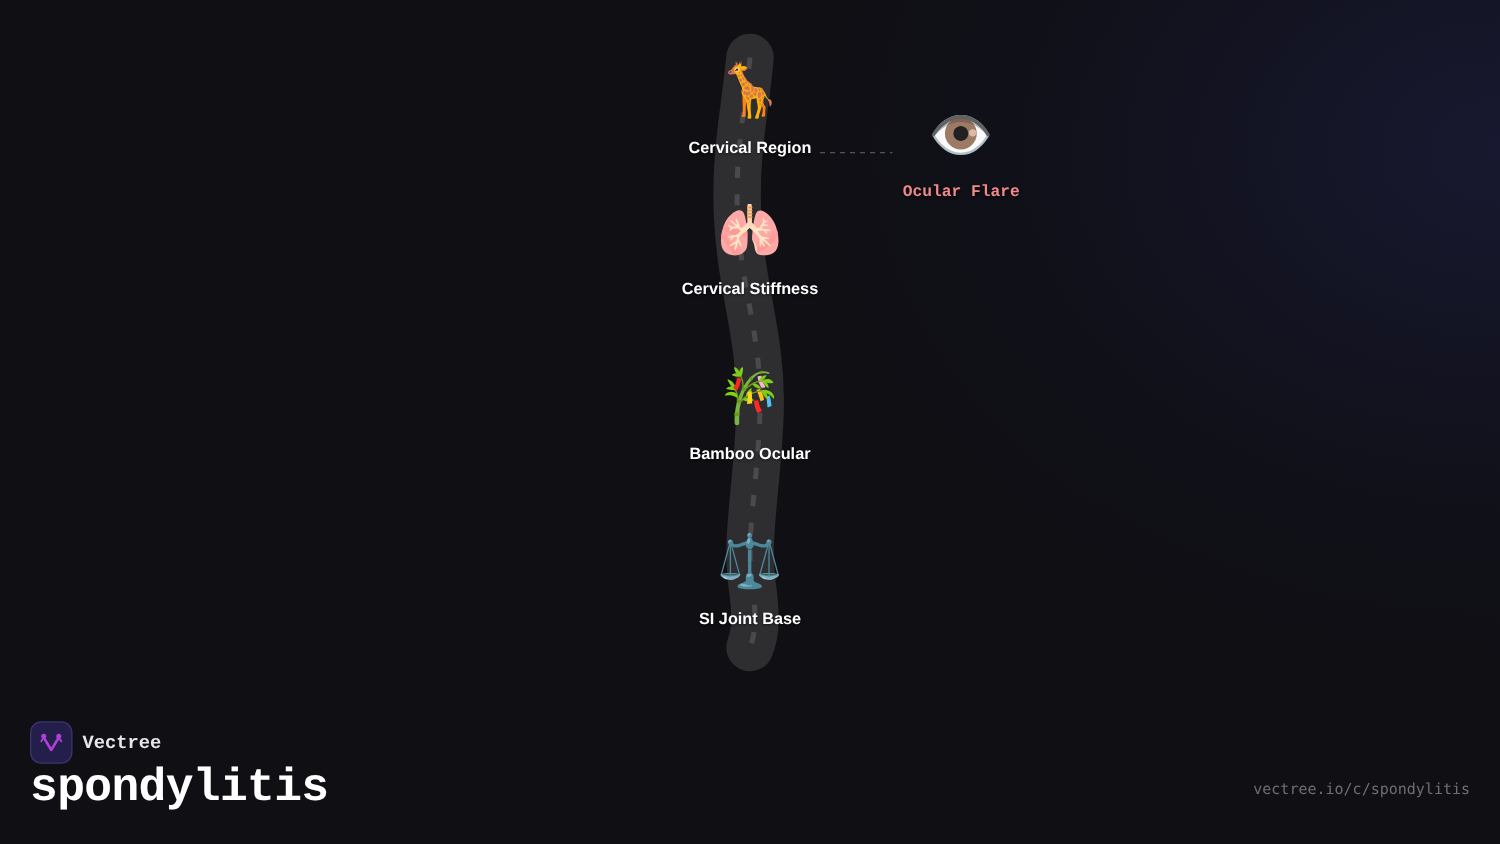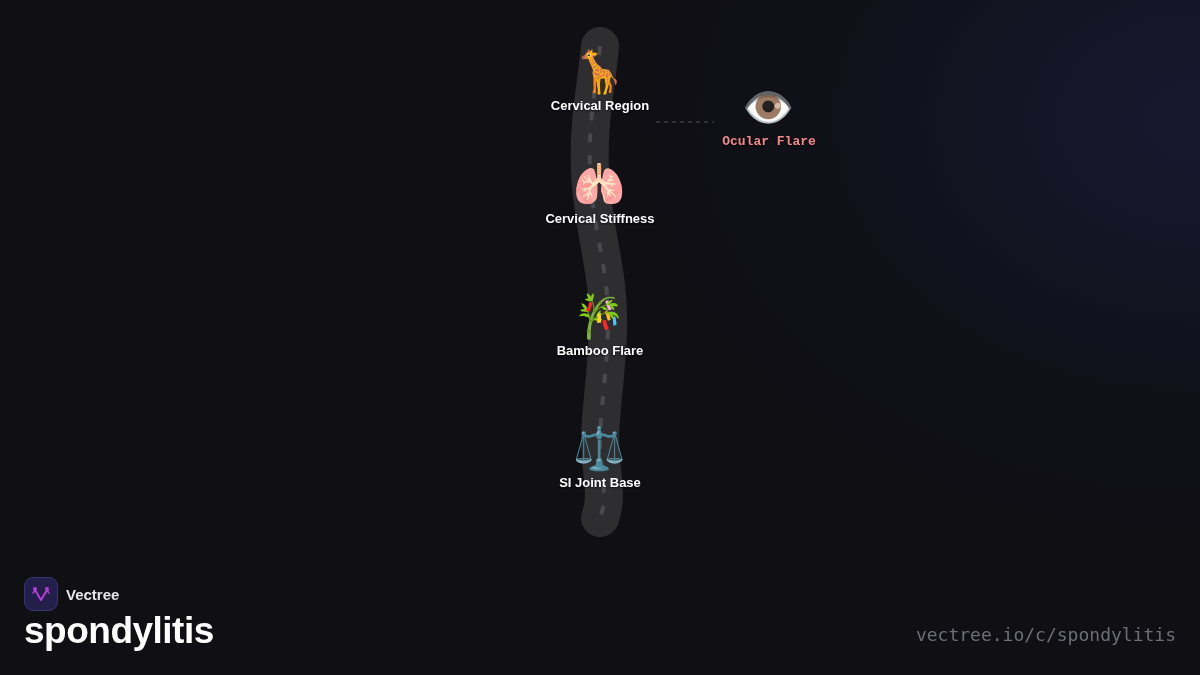--- a/index.html
+++ b/index.html
@@ -18,47 +18,47 @@
   .node {
     position: absolute; transform: translateX(-50%);
     display: flex; flex-direction: column; align-items: center;
     white-space: nowrap;
   }
   .node .emoji {
     font-size: 42px; line-height: 48px; height: 48px;
     font-family: "DejaVu Sans", sans-serif;
   }
   .node .label {
-    font-size: 13px; font-weight: bold; color: #ffffff; margin-top: 2px;
+    font-size: 13px; font-weight: bold; color: #ffffff; margin-top: 14px;
     text-shadow: 0 1px 2px rgba(0,0,0,0.6);
   }
   .node.branch .label { color: #f08a8a; font-family: Liberation Mono, monospace; }
   .brand {
     position: absolute; left: 24px; top: 577px;
     display: flex; align-items: center; gap: 8px;
   }
   .brand-logo {
     width: 34px; height: 34px; border-radius: 9px;
     background: #241f4a; border: 1px solid #3a3470;
     display: flex; align-items: center; justify-content: center;
     box-sizing: border-box;
   }
   .brand-name {
-    font-family: Liberation Sans, sans-serif; font-weight: bold;
+    font-family: Liberation Mono, monospace; font-weight: bold;
     font-size: 15px; color: #e6e6ea;
   }
   .title {
     position: absolute; left: 24px; top: 610px;
-    font-family: Liberation Sans, sans-serif; font-weight: bold;
+    font-family: Liberation Mono, monospace; font-weight: bold;
     font-size: 37px; color: #ffffff; letter-spacing: -0.5px;
   }
   .url {
     position: absolute; right: 24px; top: 624px;
     font-family: "DejaVu Sans Mono", monospace;
-    font-size: 18px; color: #6e6e76;
+    font-size: 12px; color: #6e6e76;
   }
 </style>
 </head>
 <body>
 
 <div class="bg-glow"></div>
 
 <svg class="road" width="1200" height="675" viewBox="0 0 1200 675">
   <path d="M600,46 C596,90 588,120 590,170 C592,230 610,270 608,330 C606,390 596,430 602,470 C606,500 603,510 600,518" stroke="#2e2e31" stroke-width="38" fill="none" stroke-linecap="round"></path>
   <path d="M600,46 C596,90 588,120 590,170 C592,230 610,270 608,330 C606,390 596,430 602,470 C606,500 603,510 600,518" stroke="#4a4a4e" stroke-width="4" fill="none" stroke-dasharray="9 13"></path>
@@ -75,21 +75,21 @@
   <span class="label">Ocular Flare</span>
 </div>
 
 <div class="node" style="left:600px; top:161px;">
   <span class="emoji">🫁</span>
   <span class="label">Cervical Stiffness</span>
 </div>
 
 <div class="node" style="left:600px; top:293px;">
   <span class="emoji">🎋</span>
-  <span class="label">Bamboo Flare</span>
+  <span class="label">Bamboo Ocular</span>
 </div>
 
 <div class="node" style="left:600px; top:425px;">
   <span class="emoji">⚖️</span>
   <span class="label">SI Joint Base</span>
 </div>
 
 <div class="brand">
   <div class="brand-logo">
     <svg width="20" height="18" viewBox="0 0 20 18">

